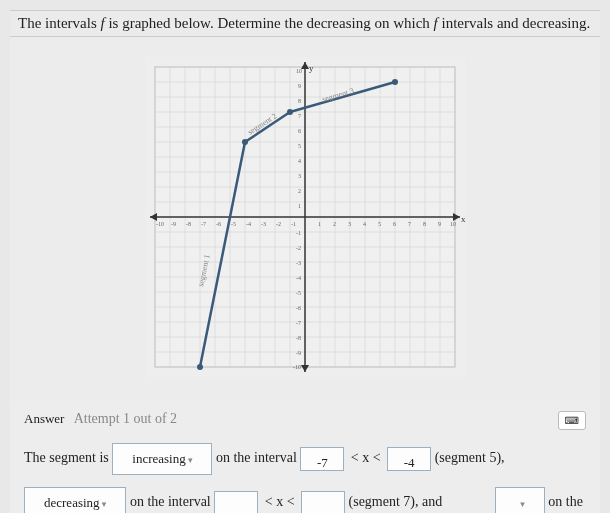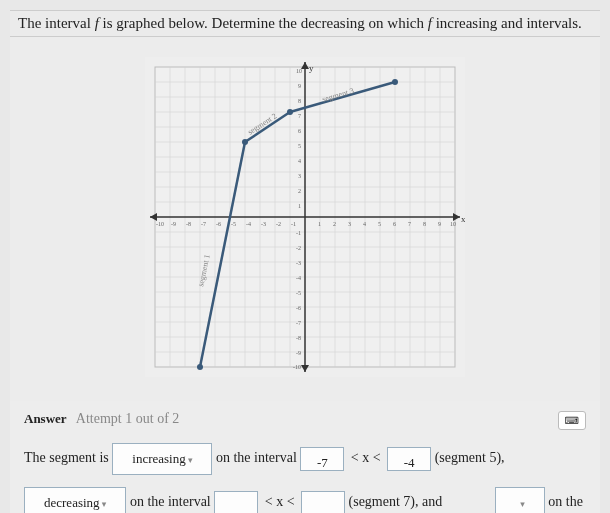--- a/index.html
+++ b/index.html
@@ -2,35 +2,35 @@
 <html><head>
 <meta charset="utf-8">
 <style>
 body{margin:0;padding:10px;font-family:Georgia,serif;background:#e8e8e8;color:#222}
 .wrap{width:590px;background:#f2f2f2;padding:0}
 .q{font-size:15px;padding:4px 8px;border-top:1px solid #ccc;border-bottom:1px solid #ccc;background:#ebebeb}
 .it{font-style:italic;font-family:'Times New Roman',serif}
 .graph-area{text-align:center;padding:20px 0;background:#ececec}
 svg{background:#eee}
 .ans-row{padding:10px 14px;font-size:13px;background:#ededed}
-.ans-lbl{font-weight:bold}
+.ans-lbl{font-weight:normal}
 .att{color:#888;font-size:14px;margin-left:6px}
 .line{padding:6px 14px;font-size:14px;background:#ededed;line-height:2}
 .box{display:inline-block;border:1px solid #9bb0c0;background:#fdfdfd;padding:2px 8px;min-width:26px;text-align:center;font-size:13px;vertical-align:middle;height:18px}
 .sel{display:inline-block;border:1px solid #9bb0c0;background:#fdfdfd;padding:2px 19px;font-size:13px;vertical-align:middle}
 .sel::after{content:" ▾";color:#888;font-size:9px}
 .lt{font-family:'Times New Roman',serif;padding:0 3px}
 .kb{float:right;border:1px solid #bbb;background:#fff;padding:3px 6px;border-radius:3px;font-size:10px}
 </style>
 </head>
 <body>
 
 <div class="wrap">
 <div class="q">
-<span>The interval </span><span class="it">f</span><span> is graphed below. Determine the decreasing on which </span><span class="it">f</span><span> increasing and intervals.</span>
+<span>The intervals </span><span class="it">f</span><span> is graphed below. Determine the decreasing on which </span><span class="it">f</span><span> intervals and decreasing.</span>
 </div>
 
 <div class="graph-area">
 <svg width="320" height="320" viewBox="0 0 320 320">
 <rect x="10" y="10" width="300" height="300" fill="#f0f0f0" stroke="#bbb"></rect>
 <g stroke="#ccc" stroke-width="0.5">
 <line x1="25" y1="10" x2="25" y2="310"></line>
           <line x1="40" y1="10" x2="40" y2="310"></line>
           <line x1="55" y1="10" x2="55" y2="310"></line>
           <line x1="70" y1="10" x2="70" y2="310"></line>

